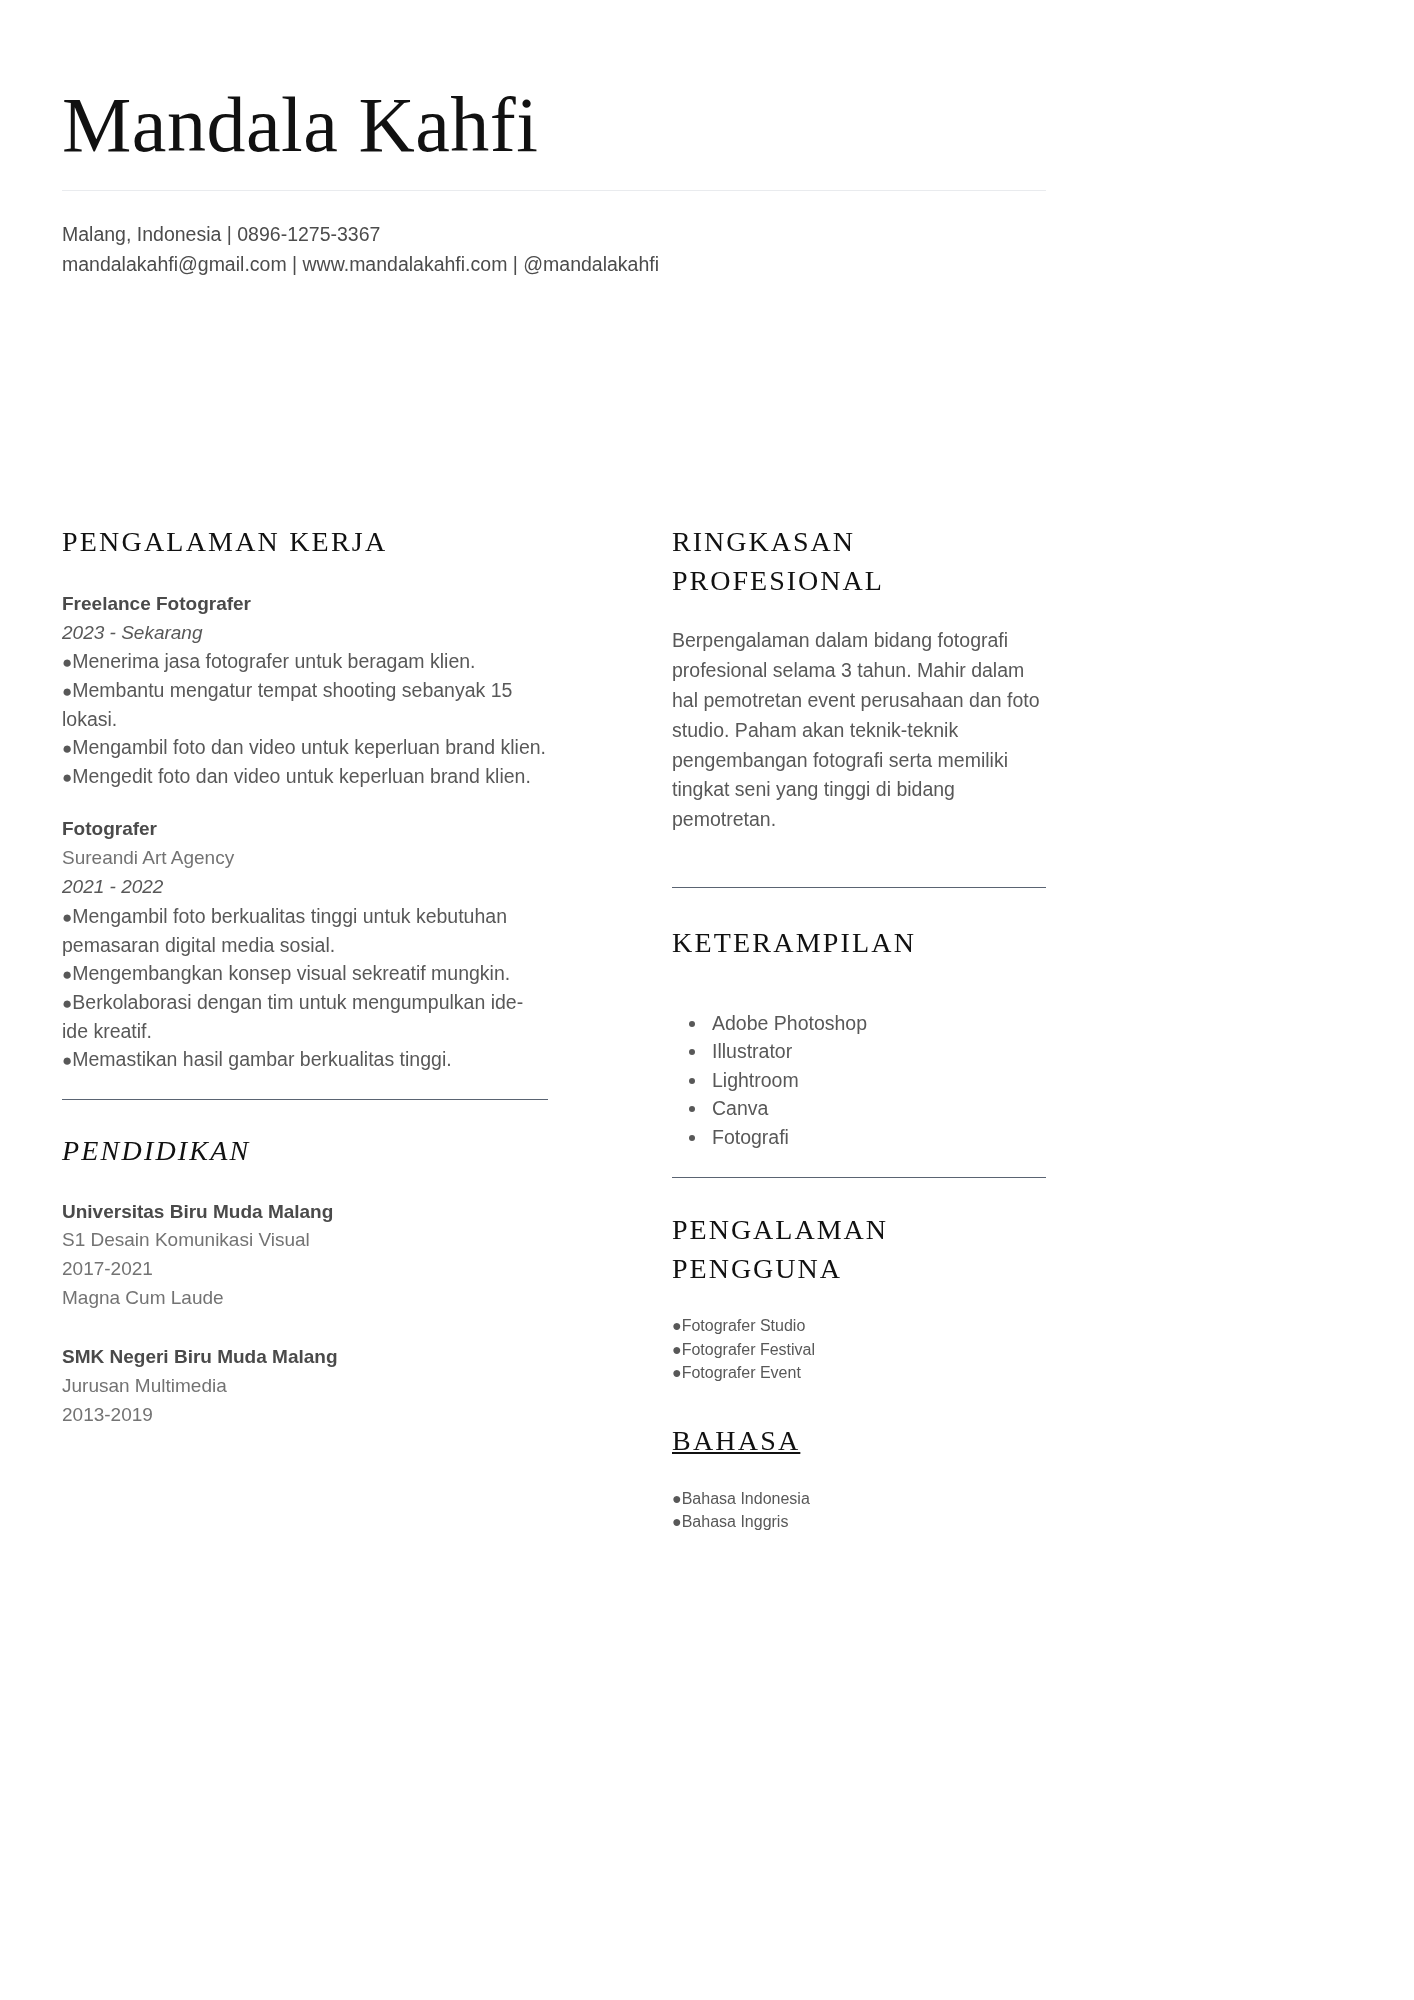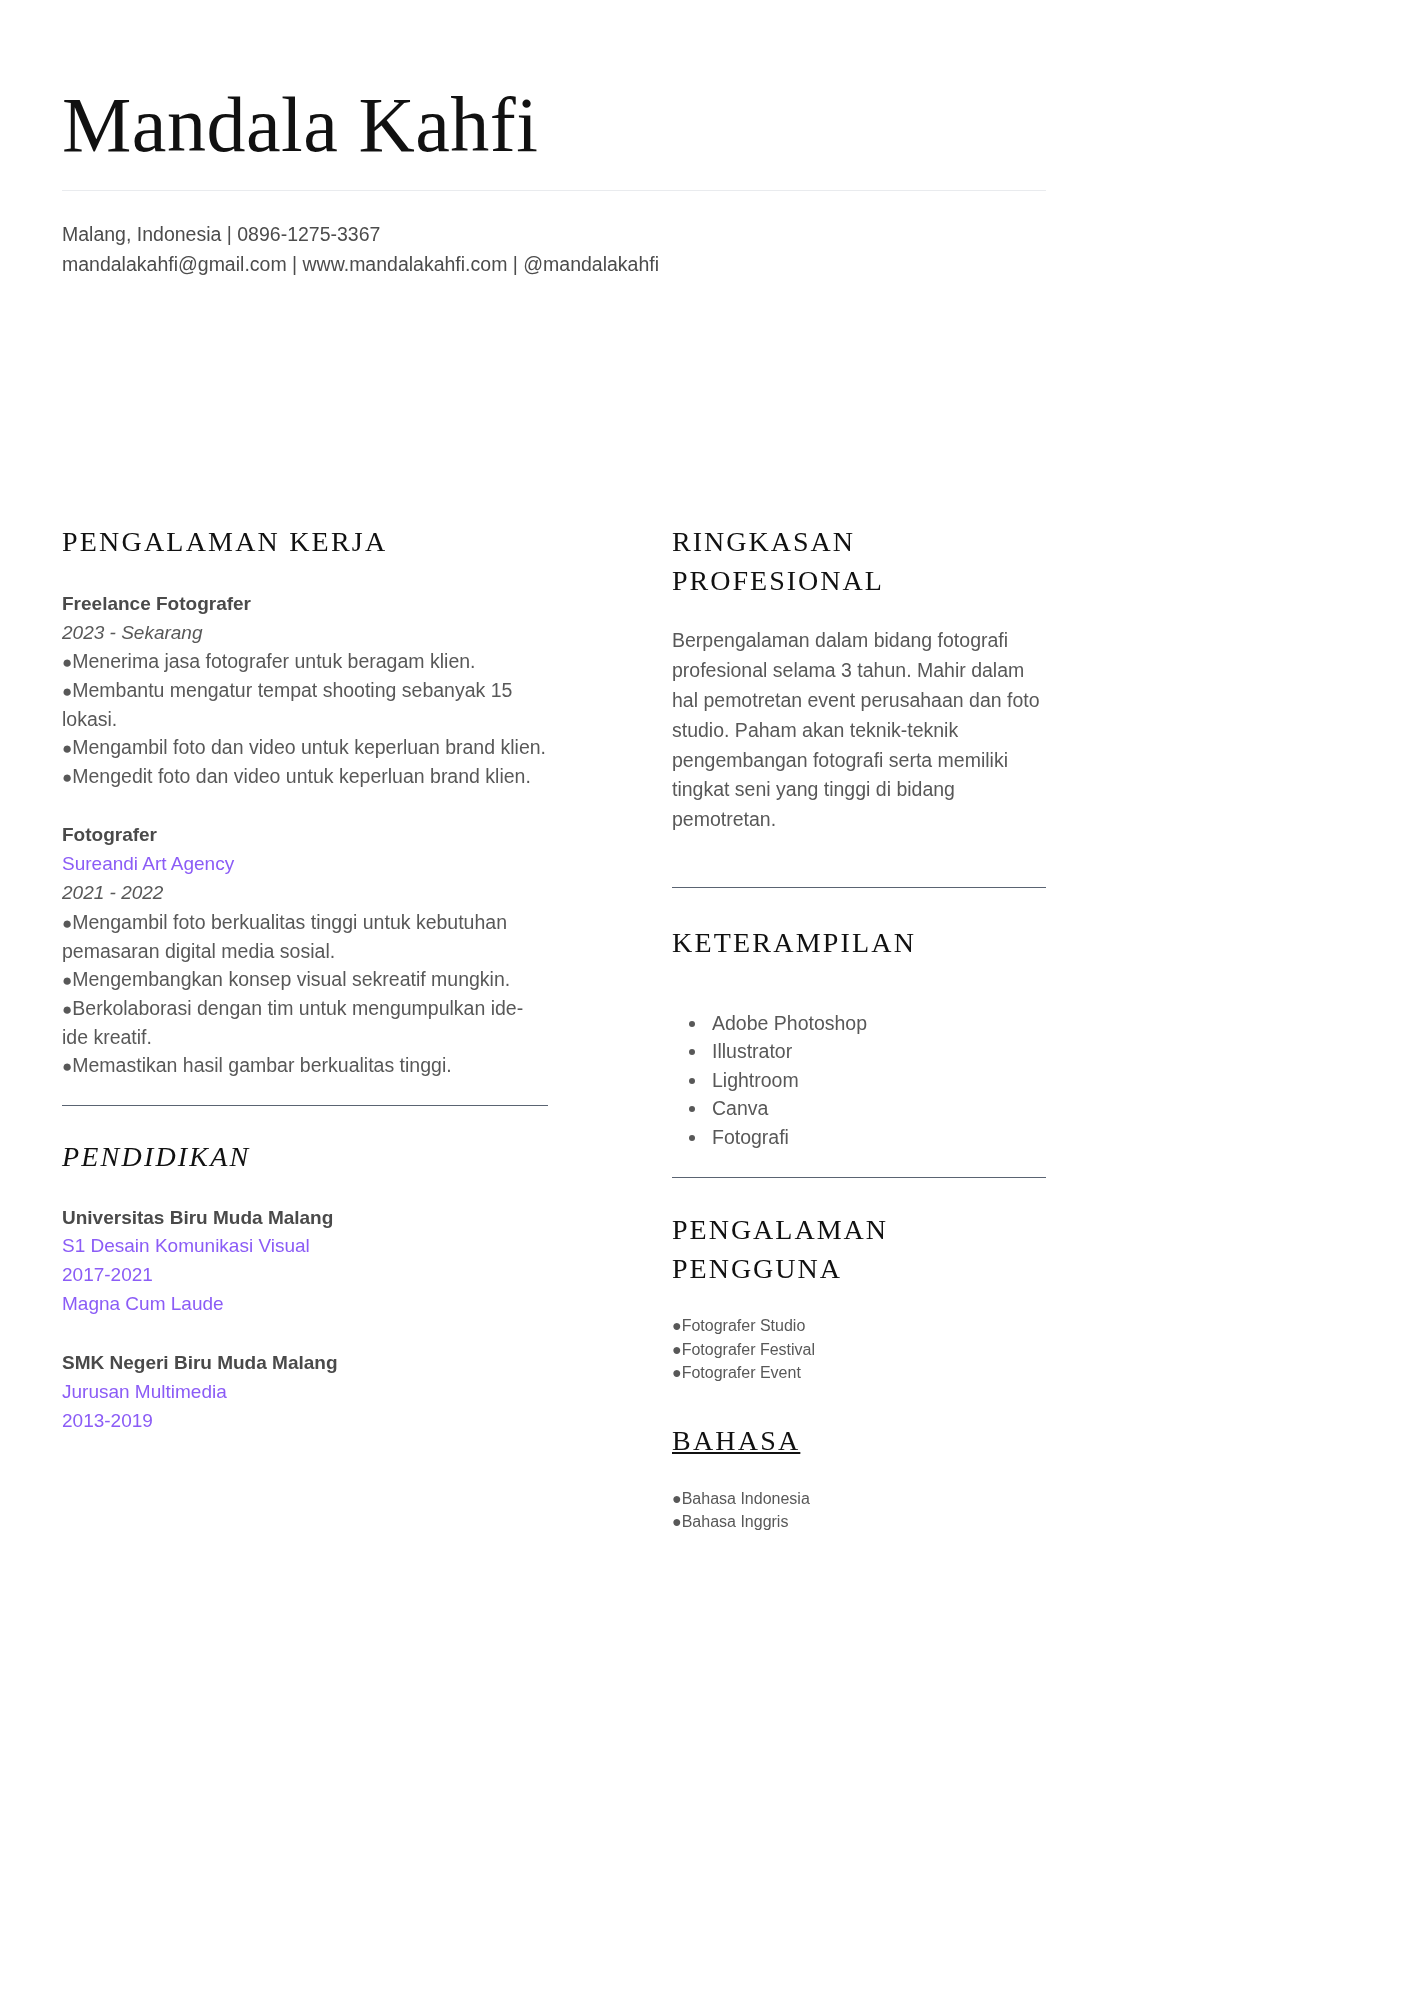--- a/index.html
+++ b/index.html
@@ -83,21 +83,21 @@
 
   .entry { margin-top: 30px; }
   .entry-title {
     font-size: 19px;
     font-weight: bold;
     color: #4a4a4a;
     line-height: 1.52;
   }
   .entry-sub {
     font-size: 19px;
-    color: #8b5cf6;
+    color: #737373;
     line-height: 1.52;
   }
   .entry-date {
     font-size: 19px;
     font-style: italic;
     color: #585858;
     line-height: 1.52;
   }
   .blist {
     margin: 0;
@@ -169,21 +169,21 @@
       <div class="entry-title">Freelance Fotografer</div>
       <div class="entry-date">2023 - Sekarang</div>
       <ul class="blist">
         <li><span class="dot">●</span><span>Menerima jasa fotografer untuk beragam klien.</span></li>
         <li><span class="dot">●</span><span>Membantu mengatur tempat shooting sebanyak 15 lokasi.</span></li>
         <li><span class="dot">●</span><span>Mengambil foto dan video untuk keperluan brand klien.</span></li>
         <li><span class="dot">●</span><span>Mengedit foto dan video untuk keperluan brand klien.</span></li>
       </ul>
     </div>
 
-    <div class="entry" style="margin-top:30px;">
+    <div class="entry" style="margin-top:24px;">
       <div class="entry-title">Fotografer</div>
       <div class="entry-sub">Sureandi Art Agency</div>
       <div class="entry-date">2021 - 2022</div>
       <ul class="blist">
         <li><span class="dot">●</span><span>Mengambil foto berkualitas tinggi untuk kebutuhan pemasaran digital media sosial.</span></li>
         <li><span class="dot">●</span><span>Mengembangkan konsep visual sekreatif mungkin.</span></li>
         <li><span class="dot">●</span><span>Berkolaborasi dengan tim untuk mengumpulkan ide-ide kreatif.</span></li>
         <li><span class="dot">●</span><span>Memastikan hasil gambar berkualitas tinggi.</span></li>
       </ul>
     </div>

